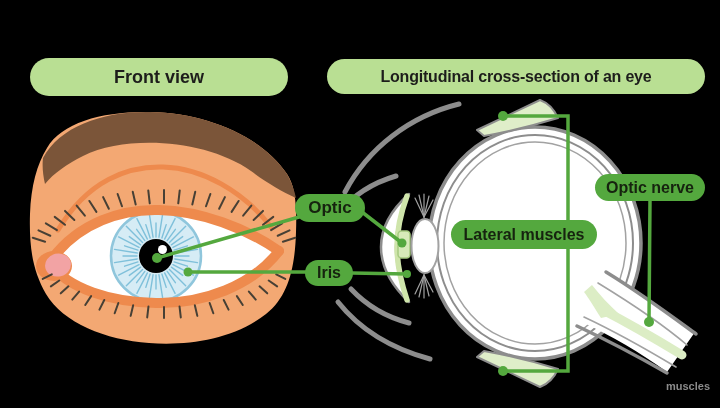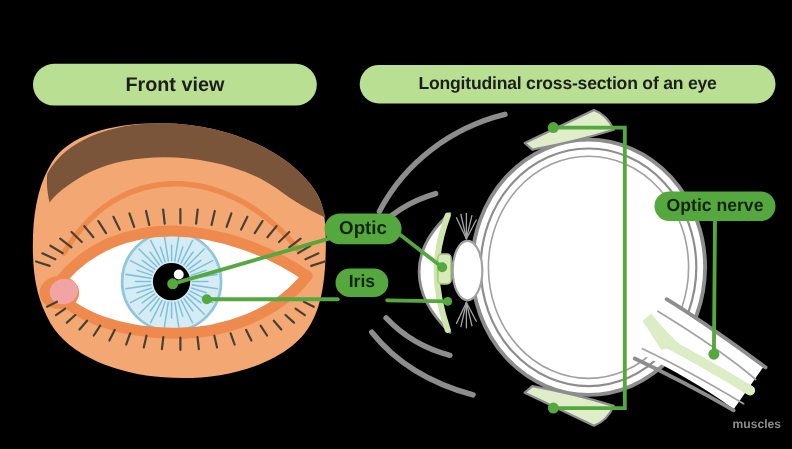--- a/index.html
+++ b/index.html
@@ -17,21 +17,21 @@
   .stage{position:relative;width:720px;height:408px;background:#000;overflow:hidden;
          font-family:"Liberation Sans","DejaVu Sans",sans-serif;}
   .stage svg{position:absolute;left:0;top:0;}
   .pill{position:absolute;display:flex;align-items:center;justify-content:center;
         font-weight:700;white-space:nowrap;box-sizing:border-box;}
   .pill-light{background:var(--title-pill-bg);color:var(--title-text);}
   .pill-green{background:var(--label-pill-bg);color:var(--label-text);}
   .title-front{left:30px;top:58px;width:258px;height:38px;border-radius:19px;font-size:18px;}
   .title-cross{left:327px;top:59px;width:378px;height:35px;border-radius:18px;font-size:16px;letter-spacing:-0.2px;}
   .lbl-pupil{left:295px;top:194px;width:70px;height:28px;border-radius:14px;font-size:17px;}
-  .lbl-iris{left:305px;top:244px;width:48px;height:26px;border-radius:13px;font-size:16px;}
+  .lbl-iris{left:305px;top:260px;width:48px;height:26px;border-radius:13px;font-size:16px;}
   .lbl-lateral{left:451px;top:220px;width:146px;height:29px;border-radius:15px;font-size:16px;}
   .lbl-optic{left:595px;top:174px;width:110px;height:27px;border-radius:14px;font-size:16px;}
   .watermark{position:absolute;left:666px;top:380px;font-size:11px;font-weight:700;
              color:var(--watermark-gray);}
   
   .ln{fill:none;stroke-linecap:round;}
   .g35{stroke:var(--outline-gray);stroke-width:3.5;}
   .g16{stroke:var(--outline-gray2);stroke-width:1.6;}
   .g12{stroke:var(--outline-gray2);stroke-width:1.2;}
   .curl{stroke:var(--outline-gray);stroke-width:5;}
@@ -218,16 +218,17 @@
       <line class="conn" x1="352" y1="273" x2="407" y2="274"></line>
       <circle class="dot" cx="407" cy="274" r="4"></circle>
     </g>
   </svg>
 
   <div class="pill pill-light title-front">Front view</div>
   <div class="pill pill-light title-cross">Longitudinal cross-section of an eye</div>
 
   <div class="pill pill-green lbl-pupil">Optic</div>
   <div class="pill pill-green lbl-iris">Iris</div>
+  <div class="pill pill-green lbl-lateral">Lateral muscles</div>
   <div class="pill pill-green lbl-optic">Optic nerve</div>
 
   <div class="watermark">muscles</div>
 </div>
 
 </body></html>

